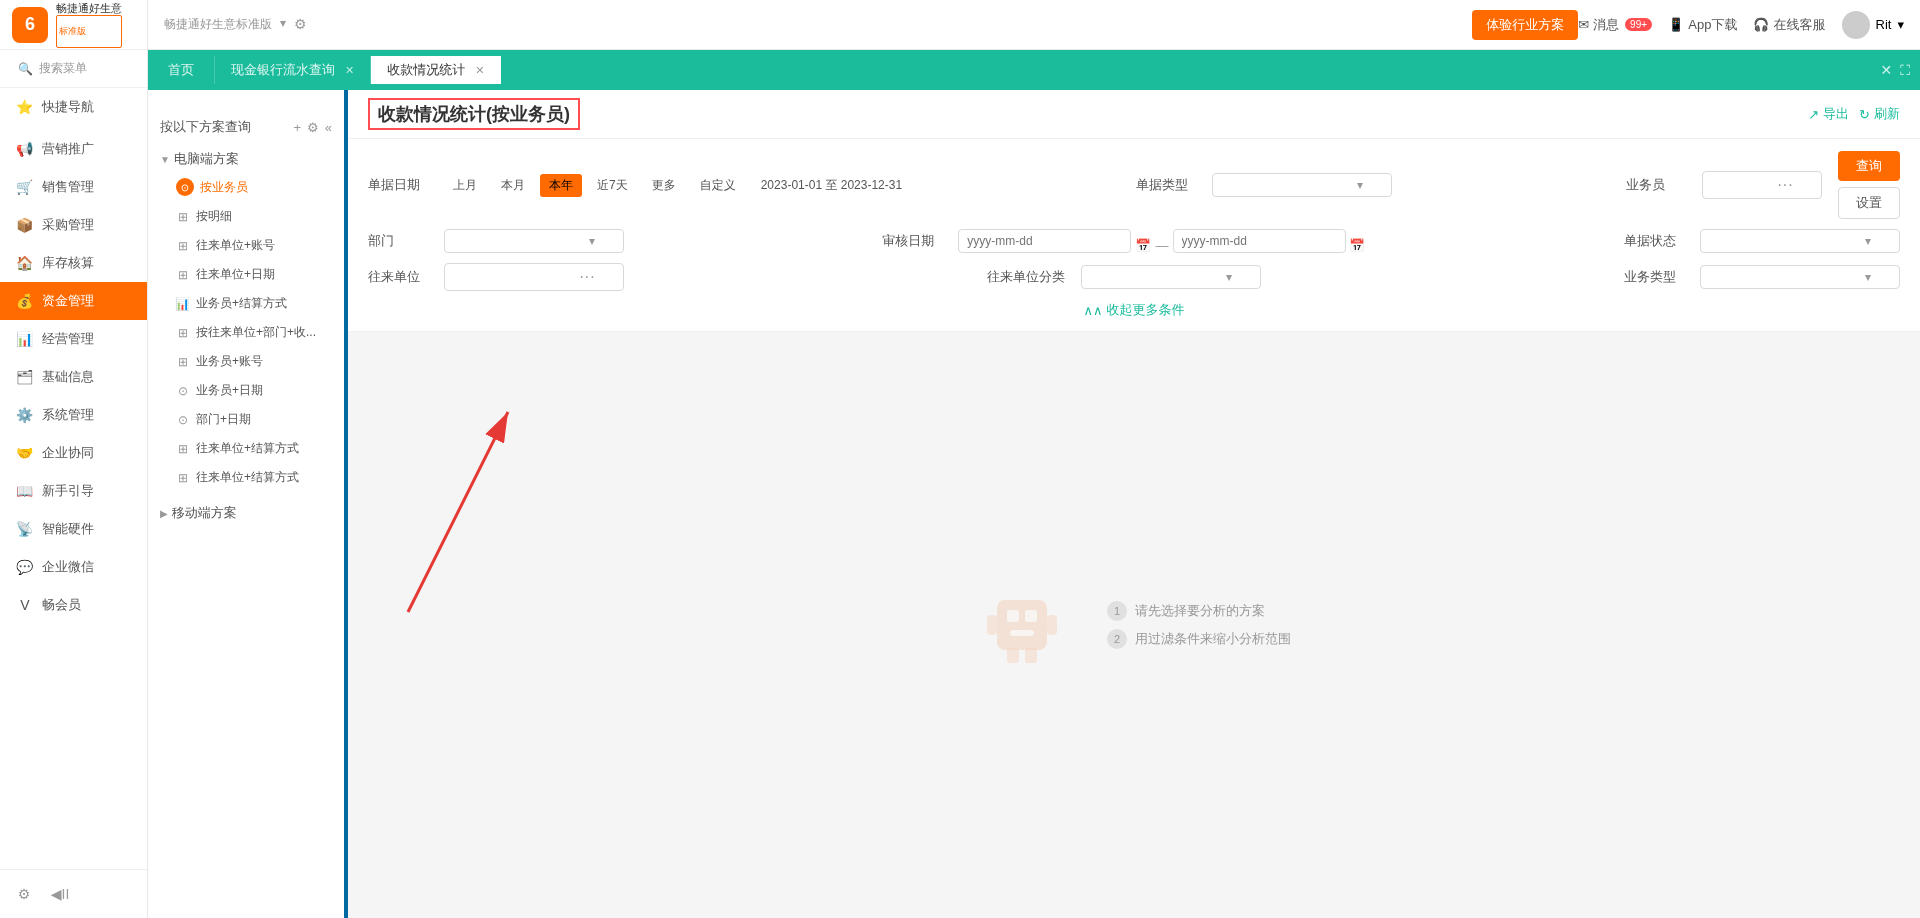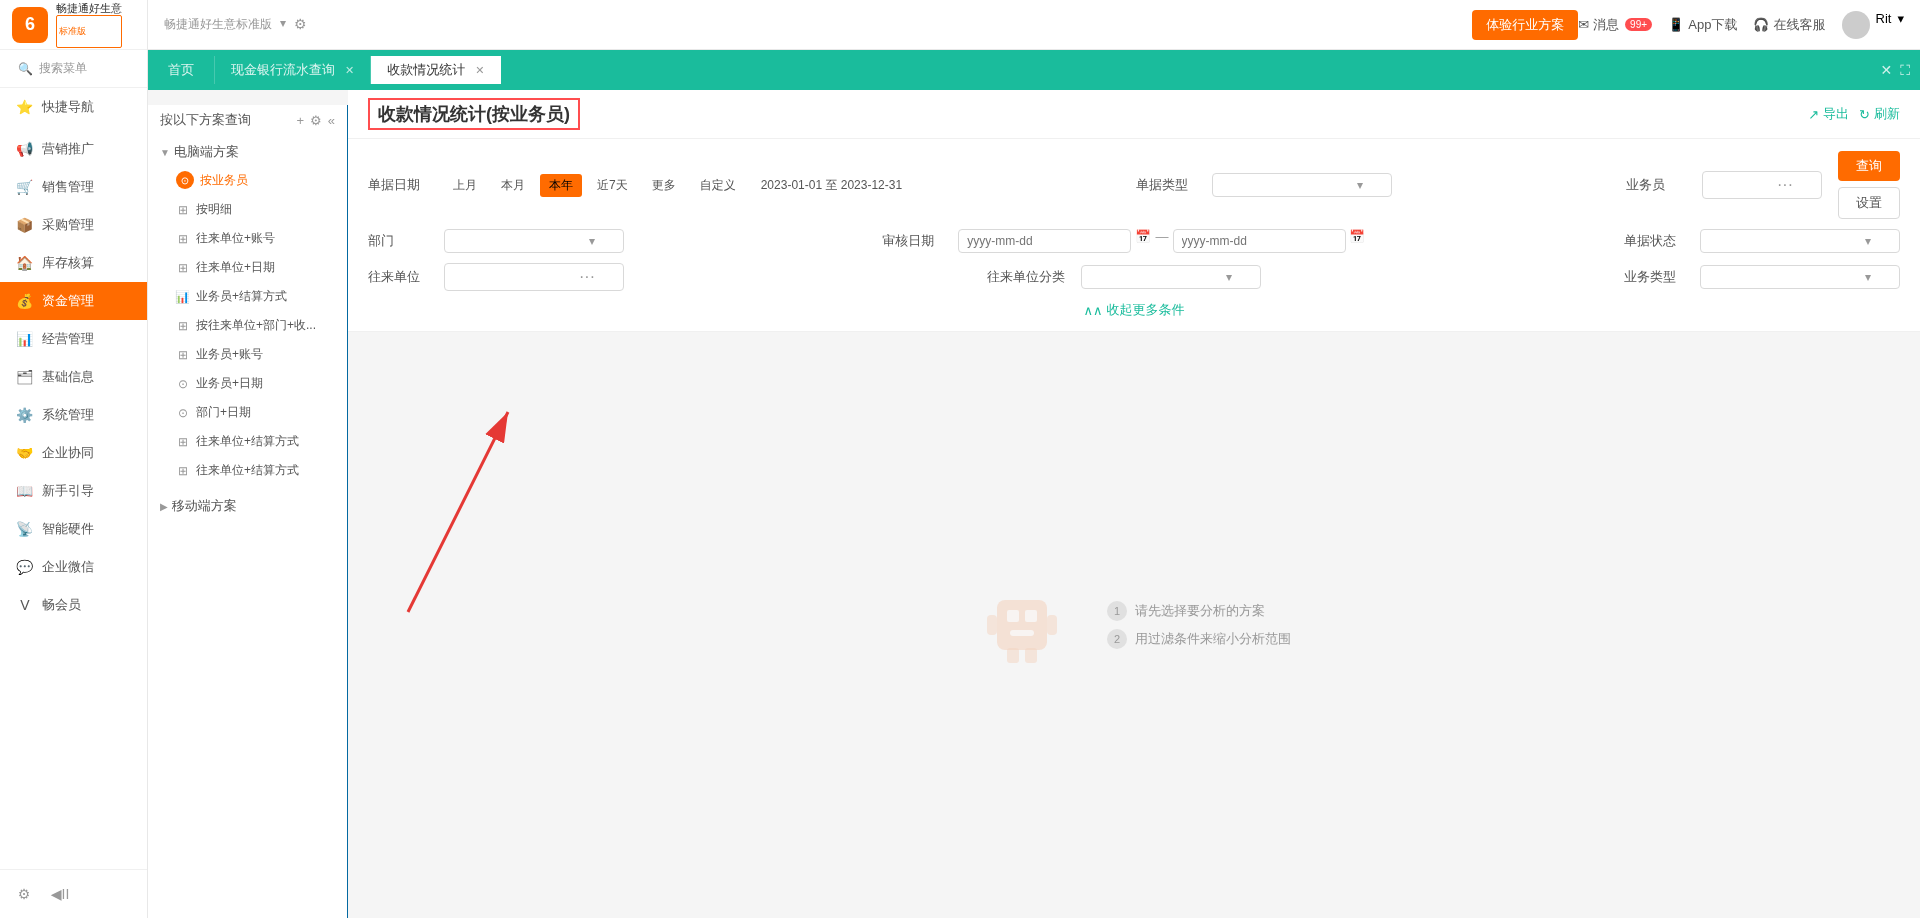--- a/index.html
+++ b/index.html
@@ -26,21 +26,21 @@
     
     .topbar { height: 50px; background: #fff; display: flex; align-items: center; padding: 0 16px; border-bottom: 1px solid #e8e8e8; justify-content: space-between; }
     .topbar-left { display: flex; gap: 8px; }
     .topbar-breadcrumb { color: #999; font-size: 12px; }
     .topbar-chevron { color: #999; font-size: 12px; cursor: pointer; }
     .topbar-settings { color: #999; font-size: 14px; cursor: pointer; }
     .topbar-trial-btn { background: #ff6b00; color: #fff; border: none; border-radius: 4px; padding: 6px 14px; font-size: 13px; cursor: pointer; }
     .topbar-right { display: flex; align-items: center; gap: 16px; }
     .topbar-icon-group { display: flex; align-items: center; gap: 4px; color: #555; font-size: 13px; cursor: pointer; }
     .badge { background: #ff4d4f; color: #fff; border-radius: 10px; font-size: 10px; padding: 1px 5px; margin-left: 2px; }
-    .topbar-user { display: flex; gap: 6px; }
+    .topbar-user { display: flex; align-items: center; gap: 6px; }
     .user-avatar { width: 28px; height: 28px; background: #ccc; border-radius: 50%; }
 
     
     .tabbar { height: 40px; background: #1abc9c; display: flex; align-items: center; padding: 0 0; position: relative; }
     .tab-item { display: flex; align-items: center; padding: 0 16px; height: 28px; color: rgba(255,255,255,0.85); font-size: 13px; cursor: pointer; gap: 6px; border-right: 1px solid rgba(255,255,255,0.2); }
     .tab-item.home { padding: 0 20px; }
     .tab-item.active { background: #fff; color: #333; }
     .tab-close { font-size: 11px; color: rgba(255,255,255,0.7); cursor: pointer; margin-left: 4px; }
     .tab-item.active .tab-close { color: #999; }
     .tabbar-right { margin-left: auto; display: flex; align-items: center; padding: 0 10px; gap: 8px; }
@@ -57,28 +57,28 @@
     .filter-panel { background: #fff; padding: 12px 20px; border-bottom: 1px solid #f0f0f0; }
     .filter-row { display: flex; align-items: center; gap: 16px; margin-bottom: 10px; flex-wrap: wrap; }
     .filter-label { color: #555; font-size: 13px; min-width: 60px; white-space: nowrap; }
     .date-group { display: flex; align-items: center; gap: 6px; }
     .date-tab { padding: 2px 8px; font-size: 12px; color: #555; cursor: pointer; border: 1px solid transparent; border-radius: 3px; }
     .date-tab.active { background: #ff6b00; color: #000000; border-radius: 3px; }
     .date-range { font-size: 12px; color: #555; }
     .filter-select { border: 1px solid #d9d9d9; border-radius: 4px; padding: 4px 28px 4px 10px; font-size: 12px; color: #555; background: #fff; cursor: pointer; position: relative; display: flex; align-items: center; min-width: 180px; justify-content: space-between; }
     .filter-select .arrow { color: #999; }
     .filter-dots { color: #999; cursor: pointer; font-size: 16px; }
-    .date-input-group { display: flex; align-items: flex-start; gap: 4px; }
+    .date-input-group { display: flex; align-items: flex-end; gap: 4px; }
     .date-input { border: 1px solid #d9d9d9; border-radius: 4px; padding: 4px 8px; font-size: 12px; color: #bbb; min-width: 120px; }
     .date-icon { color: #999; cursor: pointer; }
     .date-sep { color: #999; }
     .collapse-btn { display: flex; align-items: center; gap: 4px; color: #1abc9c; font-size: 13px; cursor: pointer; margin: 8px auto 0; justify-content: center; }
 
     
-    .left-panel { width: 200px; background: #fff; border-right: 1px solid #0369a1; flex-shrink: 0; padding: 0 0; overflow-y: auto; margin-top: 15px; }
+    .left-panel { width: 200px; background: #fff; border-right: 4px solid #0369a1; flex-shrink: 0; padding: 22px 0; overflow-y: auto; }
     .scheme-header { display: flex; align-items: center; justify-content: space-between; padding: 6px 12px; color: #555; font-size: 13px; }
     .scheme-header-text { font-weight: 500; }
     .scheme-header-icons { display: flex; gap: 6px; }
     .scheme-icon { color: #999; cursor: pointer; font-size: 13px; }
     .scheme-group { padding: 4px 0; }
     .scheme-group-title { display: flex; align-items: center; padding: 4px 12px; color: #555; font-size: 13px; cursor: pointer; gap: 4px; }
     .scheme-group-title .expand-icon { color: #999; font-size: 10px; }
     .scheme-item { display: flex; align-items: center; padding: 6px 12px 6px 28px; color: #555; font-size: 12px; cursor: pointer; gap: 6px; }
     .scheme-item.active { color: #ff6b00; }
     .scheme-item .item-icon { width: 14px; height: 14px; display: flex; align-items: center; justify-content: center; font-size: 12px; color: #999; }

